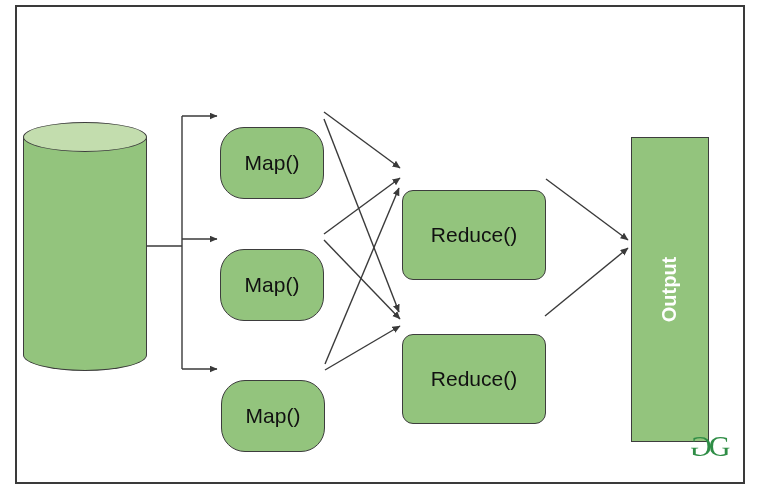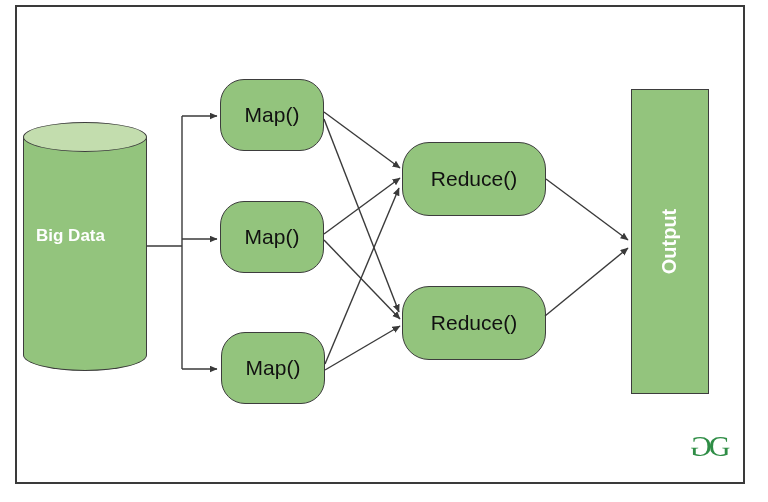--- a/index.html
+++ b/index.html
@@ -59,26 +59,27 @@
   .node {
     position: absolute;
     box-sizing: border-box;
     background: #93c47d;
     border: 1.6px solid #3d3d3d;
     display: flex;
     align-items: center;
     justify-content: center;
     color: #111111;
     font-size: 21px;
+    margin-top: 48px;
   }
   .map-node { width: 104px; height: 72px; border-radius: 24px; }
   .map-1 { left: 220px; top: 79px; }
   .map-2 { left: 220px; top: 201px; }
   .map-3 { left: 221px; top: 332px; }
-  .reduce-node { width: 144px; height: 74px; border-radius: 27px; text-align: center; }
+  .reduce-node { width: 144px; height: 90px; border-radius: 11px; text-align: center; }
   .reduce-1 { left: 402px; top: 142px; }
   .reduce-2 { left: 402px; top: 286px; }
   .output-node {
     left: 631px; top: 89px;
     width: 78px; height: 305px;
     border-radius: 0;
   }
   .output-node .vlabel {
     transform: rotate(-90deg);
     white-space: nowrap;
@@ -105,21 +106,20 @@
 </head>
 <body>
 
 <div class="stage">
   <div class="frame"></div>
 
   <div>
     <div class="cyl-body"></div>
     <div class="cyl-top"></div>
     <div class="cyl-label">
-      <span>Big Data</span>
     </div>
   </div>
 
   <div class="node map-node map-1">
     <span>Map()</span>
   </div>
   <div class="node map-node map-2">
     <span>Map()</span>
   </div>
   <div class="node map-node map-3">

